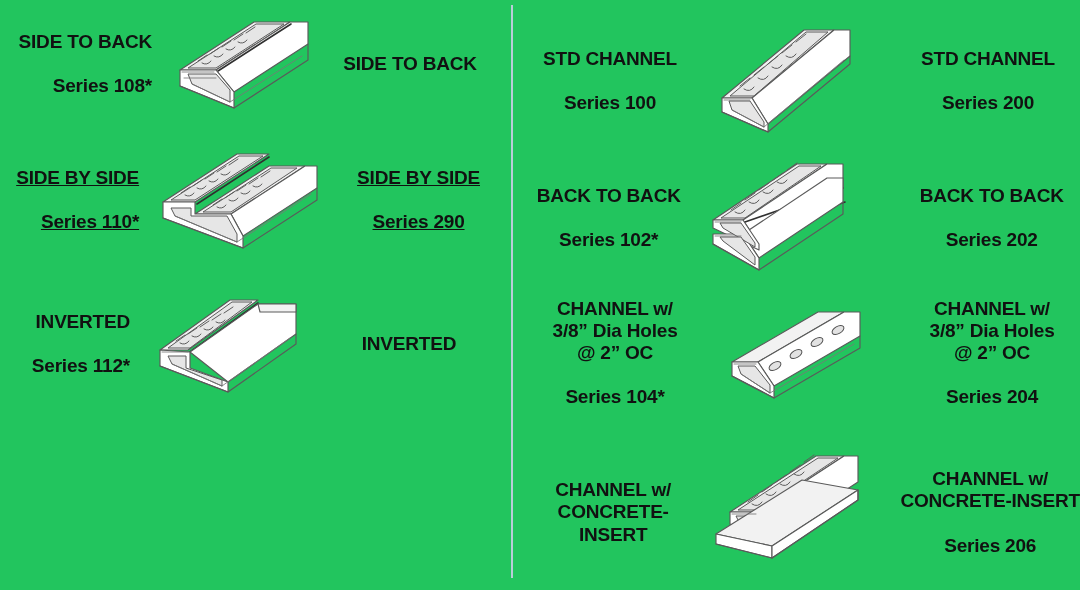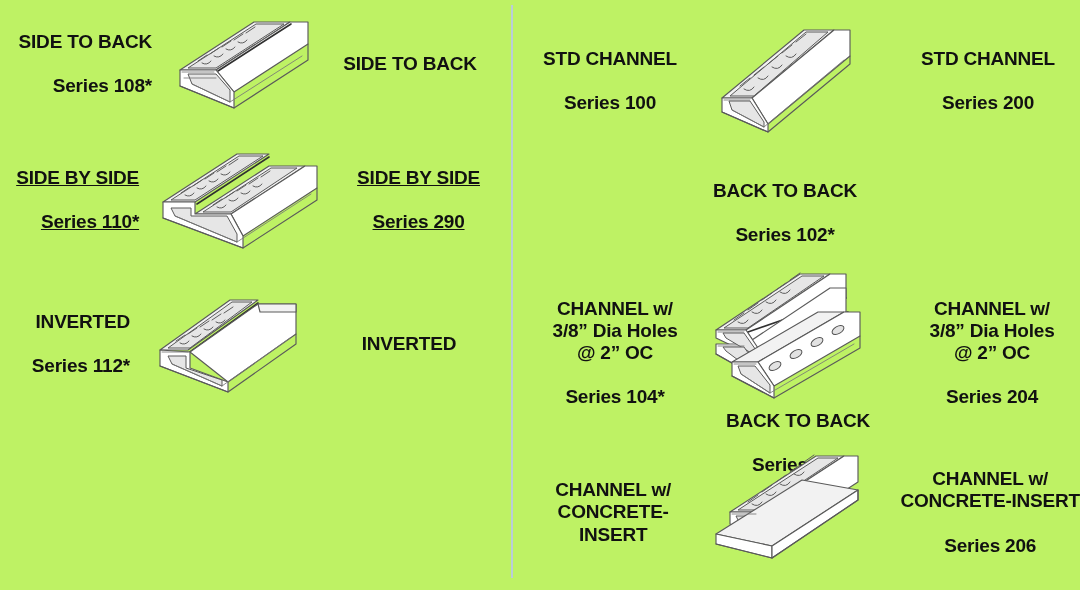--- a/index.html
+++ b/index.html
@@ -8,21 +8,21 @@
     background: #ffffff;
   }
   body {
     font-family: "Liberation Sans", "DejaVu Sans", sans-serif;
     color: #111111;
   }
   #page {
     position: relative;
     width: 1080px;
     height: 590px;
-    background: #bef264;
+    background: #22c55e;
     overflow: hidden;
   }
 
   
   .divider {
     position: absolute;
     background: #b9cdd8;
     width: 2px;
   }
 
@@ -215,21 +215,21 @@
           <path class="ln-thin" d="M22,86 L54,103 M54,103 L134,36"></path>
           <path class="ln-thin" d="M14,76 L40,76"></path>
         </svg>
       </div>
       <div class="label label-right" style="width:180px; margin-left:24px; font-size:19px; text-align:center;">
         <span class="ttl">STD CHANNEL</span>
         <span class="ser">Series 200</span>
       </div>
     </div>
 
-    <div class="row" style="left:510px; top:158px; width:550px; height:120px;flex-direction:column;">
+    <div class="row" style="left:530px; top:158px; width:550px; height:120px;">
       <div class="label label-left" style="width:164px; font-size:19px; text-align:center;">
         <span class="ttl">BACK TO BACK</span>
         <span class="ser">Series 102*</span>
       </div>
       <div class="art" style="width:176px; margin-left:14px;">
         <svg width="176" height="120" viewBox="0 0 176 120">
 
           <polygon class="fc-top" points="12,62 96,6 126,6 42,62"></polygon>
           <polygon class="fc-in" points="20,60 98,8 120,8 44,60"></polygon>
           <g class="slotline">

